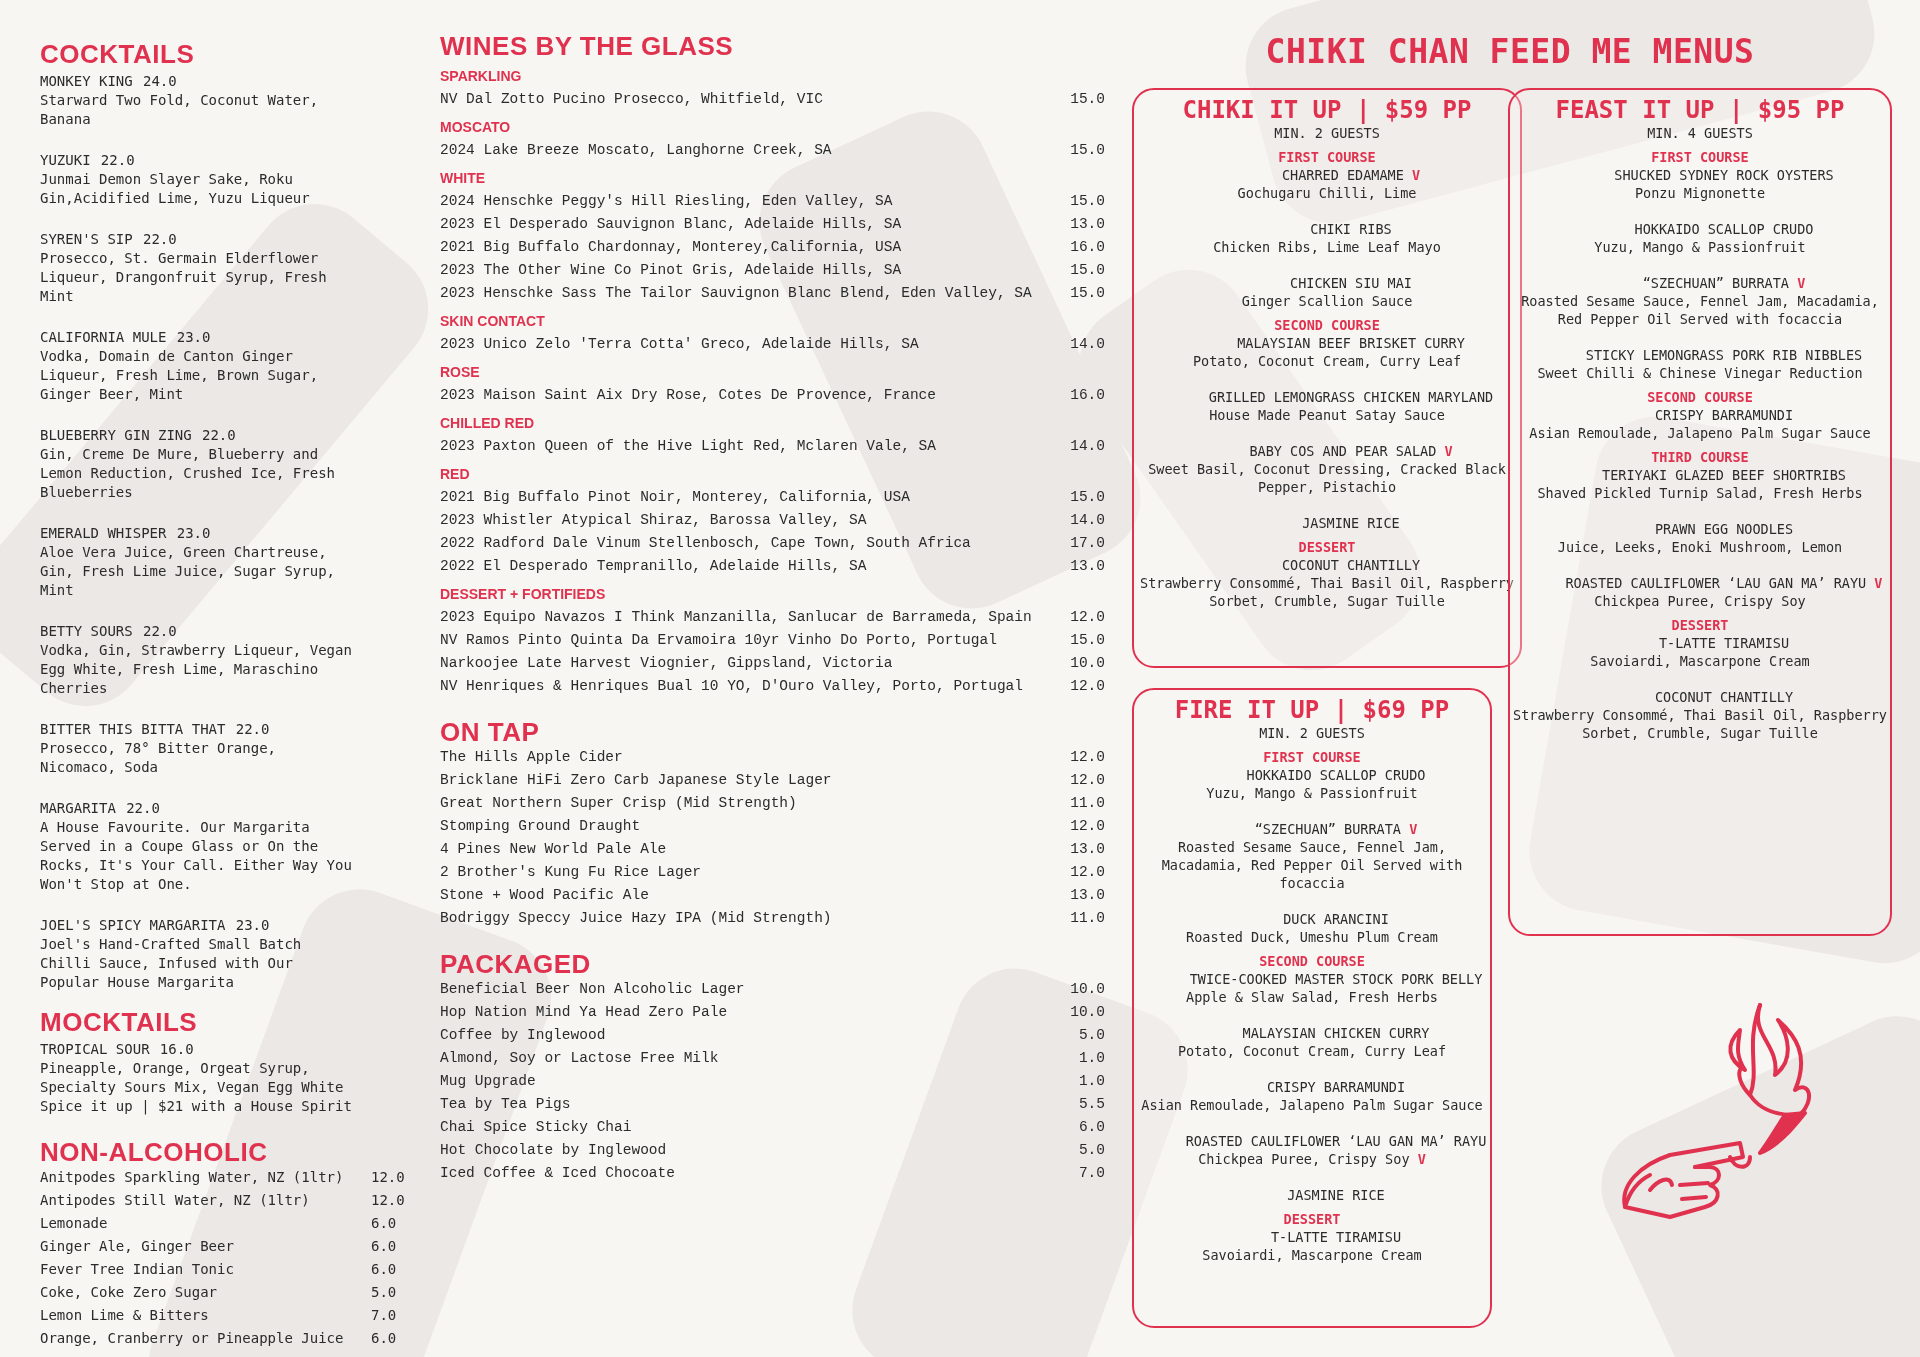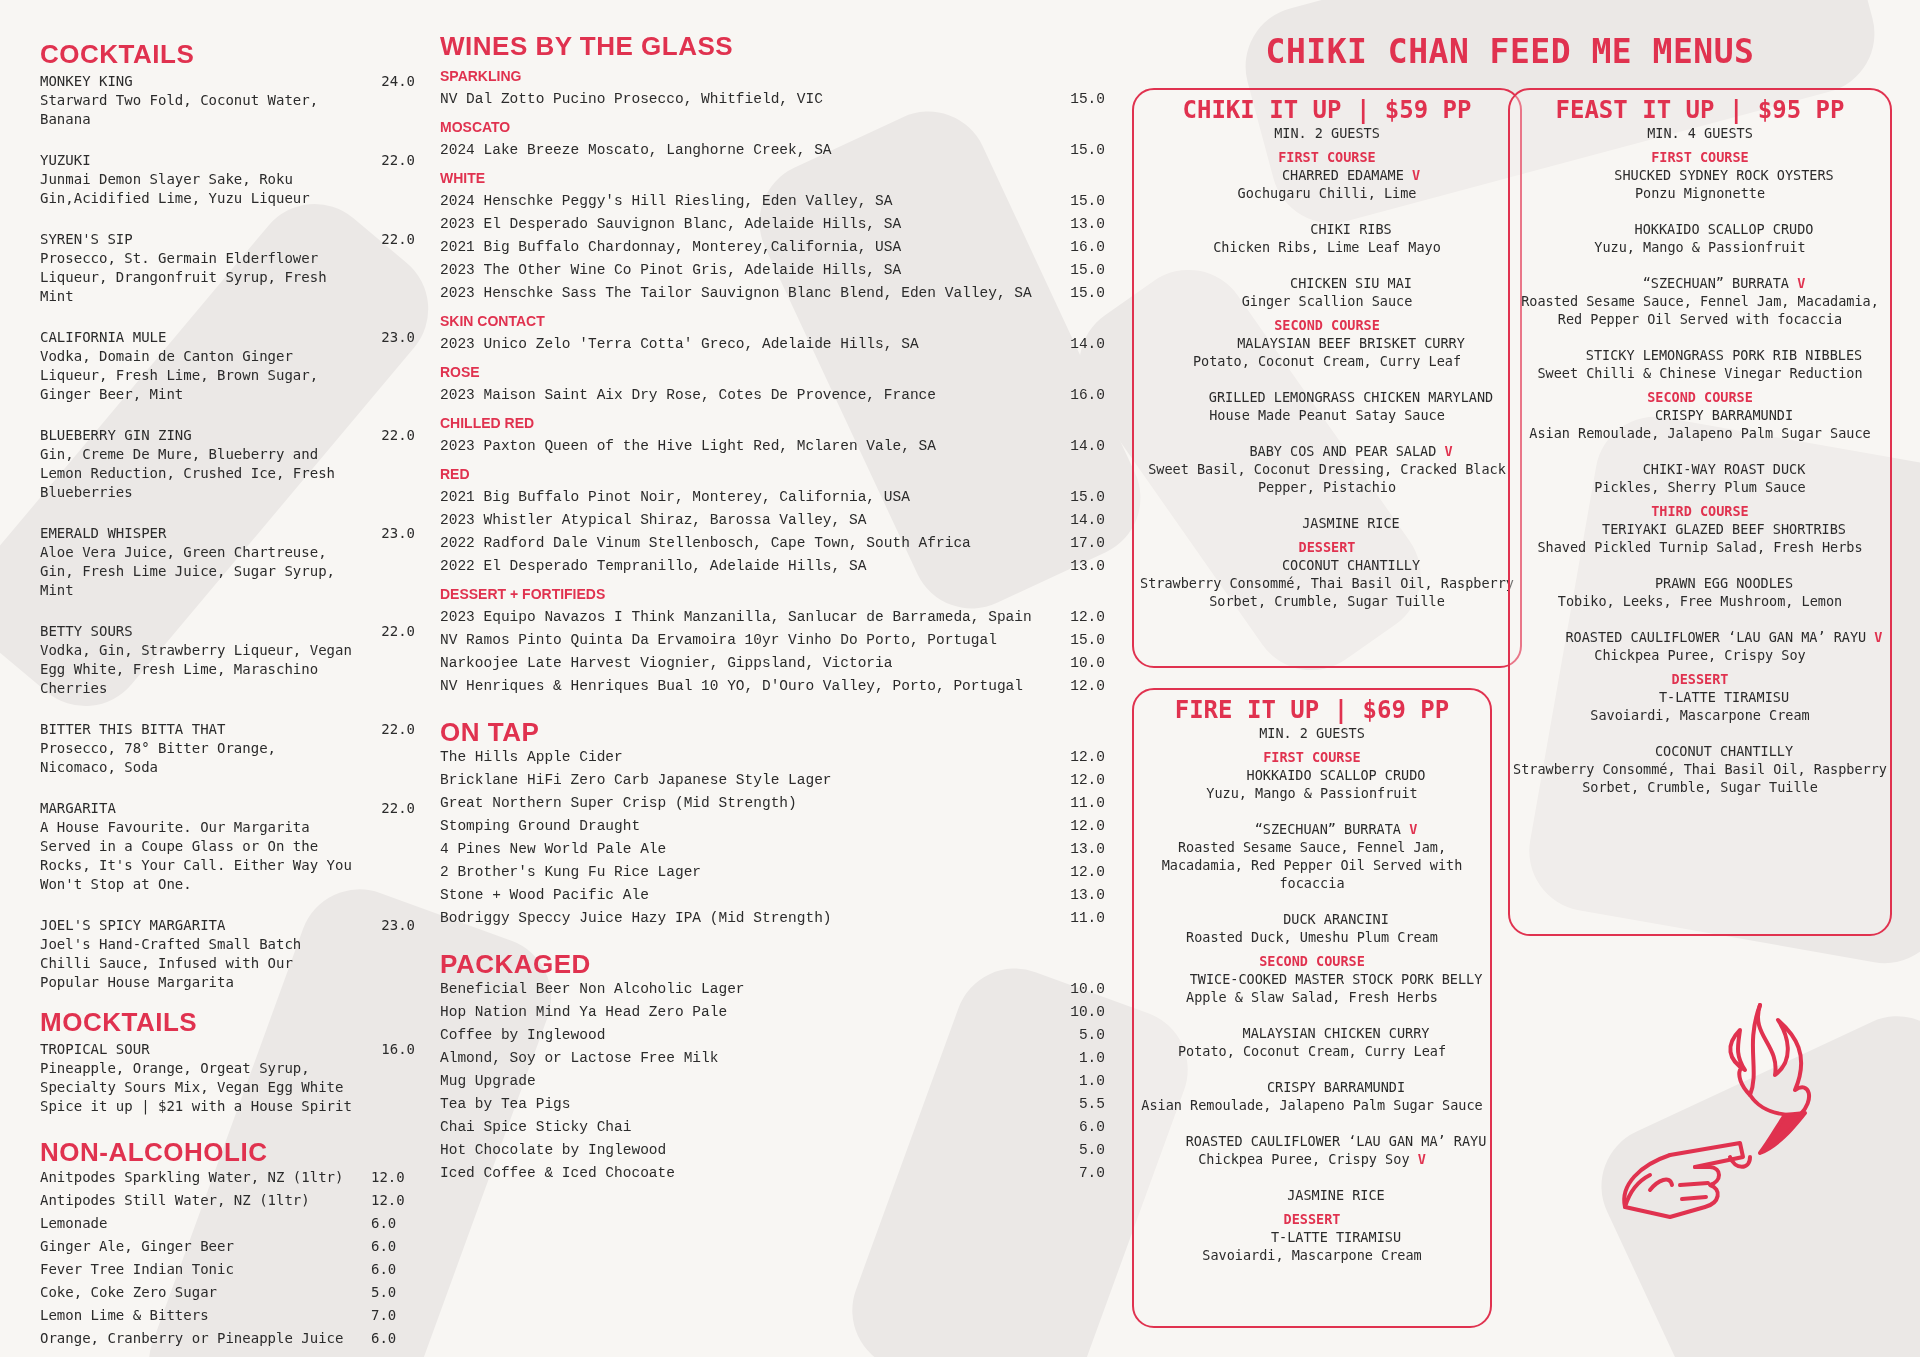--- a/index.html
+++ b/index.html
@@ -15,21 +15,21 @@
     font-family:"Liberation Sans", sans-serif; font-weight:700; color:#e0324f;
     font-size:26px; letter-spacing:0.5px; line-height:28px; margin:0;
   }
   .h-sub {
     font-family:"Liberation Sans", sans-serif; font-weight:700; color:#e0324f;
     font-size:14px; line-height:16px; margin:8px 0 4px 0;
   }
   
   #col-left { left:40px; top:40px; width:375px; }
   .ck-item { margin-bottom:22px; font-size:14px; line-height:19px; }
-  .ck-head { display:flex; justify-content:space-between; }
+  .ck-head { display:flex; }
   .ck-name { text-transform:uppercase; }
   .ck-price { width:44px; text-align:right; }
   .ck-desc { width:320px; }
   .na-row { display:flex; justify-content:space-between; font-size:14px; line-height:23px; }
   .na-row .p { width:44px; text-align:left; }
   
   #col-mid { left:440px; top:32px; width:665px; }
   .row { display:flex; justify-content:space-between; font-family:"Liberation Mono", monospace; font-size:14.5px; line-height:23px; }
   .row .p { width:40px; text-align:right; flex-shrink:0; }
   
@@ -490,34 +490,30 @@
         <div class="dish-name"><span>STICKY LEMONGRASS PORK RIB NIBBLES</span></div>
         <div><span>Sweet Chilli &amp; Chinese Vinegar Reduction</span></div>
       </div>
     </div>
     <div class="course">SECOND COURSE</div>
     <div>
       <div class="dish">
         <div class="dish-name"><span>CRISPY BARRAMUNDI</span></div>
         <div><span>Asian Remoulade, Jalapeno Palm Sugar Sauce</span></div>
       </div>
-      <div class="dish">
-        <div class="dish-name"><span>CHIKI-WAY ROAST DUCK</span></div>
-        <div><span>Pickles, Sherry Plum Sauce</span></div>
-      </div>
     </div>
     <div class="course">THIRD COURSE</div>
     <div>
       <div class="dish">
         <div class="dish-name"><span>TERIYAKI GLAZED BEEF SHORTRIBS</span></div>
         <div><span>Shaved Pickled Turnip Salad, Fresh Herbs</span></div>
       </div>
       <div class="dish">
         <div class="dish-name"><span>PRAWN EGG NOODLES</span></div>
-        <div><span>Tobiko, Leeks, Free Mushroom, Lemon</span></div>
+        <div><span>Juice, Leeks, Enoki Mushroom, Lemon</span></div>
       </div>
       <div class="dish">
         <div class="dish-name"><span>ROASTED CAULIFLOWER ‘LAU GAN MA’ RAYU</span> <span class="veg">V</span></div>
         <div><span>Chickpea Puree, Crispy Soy</span></div>
       </div>
     </div>
     <div class="course">DESSERT</div>
     <div>
       <div class="dish">
         <div class="dish-name"><span>T-LATTE TIRAMISU</span></div>

